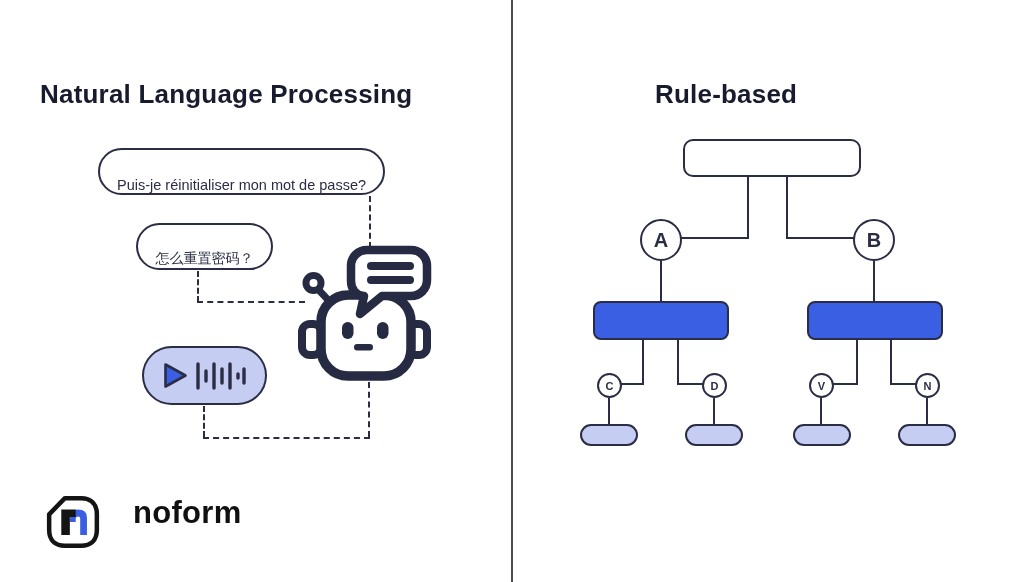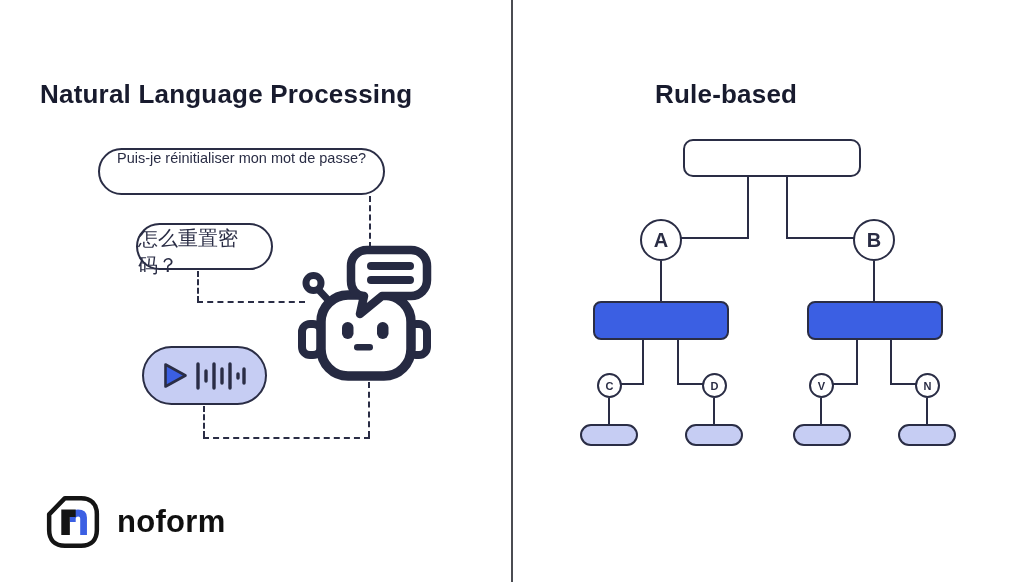--- a/index.html
+++ b/index.html
@@ -9,24 +9,24 @@
 
   .divider { position:absolute; left:511px; top:0; width:2px; height:582px; background:#4b4c52; }
 
   .panel-title { position:absolute; text-align:left; font-size:26px; font-weight:600;
                  color:#181b2e; letter-spacing:.2px; }
   #title-left  { left:40px;  top:79px; width:448px; }
   #title-right { left:655px; top:79px; width:232px; }
 
   
   .bubble { position:absolute; border:2px solid #2a2d45; border-radius:24px; background:#fff;
-            display:flex; align-items:flex-start; justify-content:center;
+            display:flex; align-items:flex-end; justify-content:center;
             font-size:14.5px; color:#2a2d45; }
   #bubble-fr { left:98px;  top:148px; width:287px; height:47px; }
-  #bubble-zh { left:136px; top:223px; width:137px; height:47px; font-size:20px; }
+  #bubble-zh { left:136px; top:223px; width:137px; height:47px; font-size:14px; }
 
   .dash-v { position:absolute; width:0; border-left:2px dashed #2a2d45; }
   .dash-h { position:absolute; height:0; border-top:2px dashed #2a2d45; }
   #dash-fr      { left:369px; top:196px; height:52px; }
   #dash-zh-v    { left:197px; top:271px; height:31px; }
   #dash-zh-h    { left:197px; top:301px; width:108px; }
   #dash-voice-v { left:203px; top:406px; height:31px; }
   #dash-voice-h { left:203px; top:437px; width:167px; }
   #dash-robot-v { left:368px; top:382px; height:55px; }
 
@@ -50,21 +50,21 @@
                 border:2px solid #2a2d45; border-radius:11px; top:424px; }
 
   .circle-lg { position:absolute; width:42px; height:42px; border:2.5px solid #2a2d45;
                border-radius:50%; background:#fff; display:flex; align-items:center;
                justify-content:center; font-size:20px; font-weight:700; color:#2a2d45; }
   .circle-sm { position:absolute; width:25px; height:25px; border:2px solid #2a2d45;
                border-radius:50%; background:#fff; display:flex; align-items:center;
                justify-content:center; font-size:11px; font-weight:700; color:#2a2d45; }
 
   
-  #brand { position:absolute; left:46px; top:495px; display:flex; align-items:center; gap:17px; }
+  #brand { position:absolute; left:46px; top:495px; display:flex; align-items:flex-start; gap:33px; }
   #brand-text { font-size:31px; font-weight:600; color:#101010; letter-spacing:.3px; }
 </style>
 </head>
 <body>
 
 <div class="canvas">
 
   <div class="divider"></div>
 
   <div class="panel-title" id="title-left">Natural Language Processing</div>

